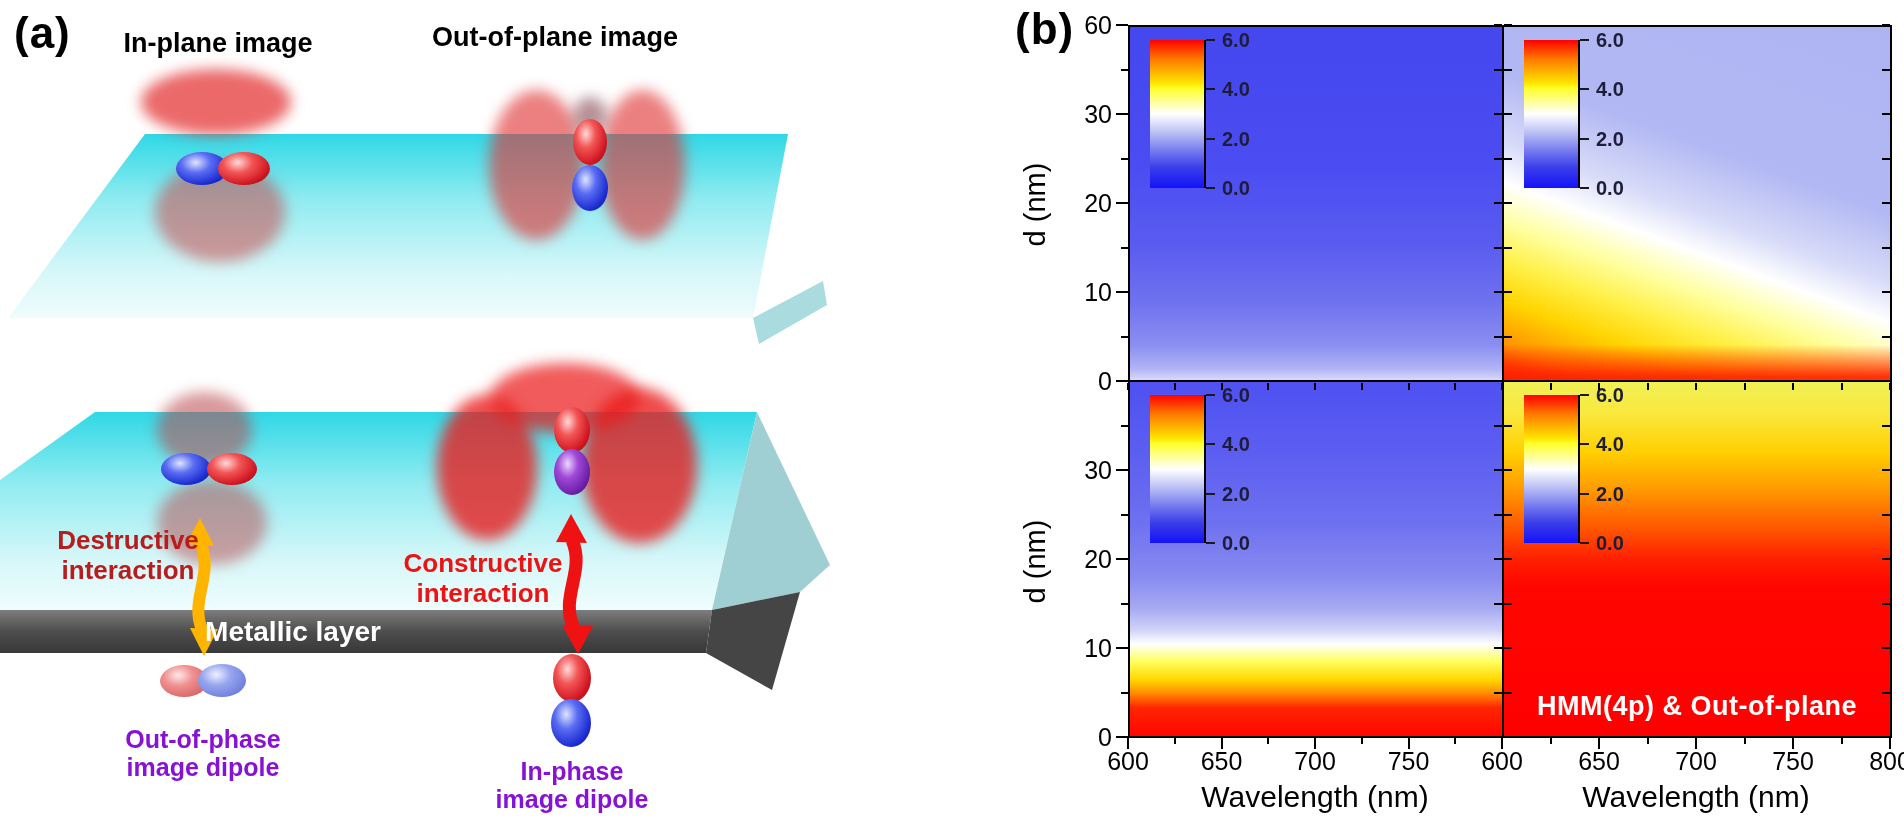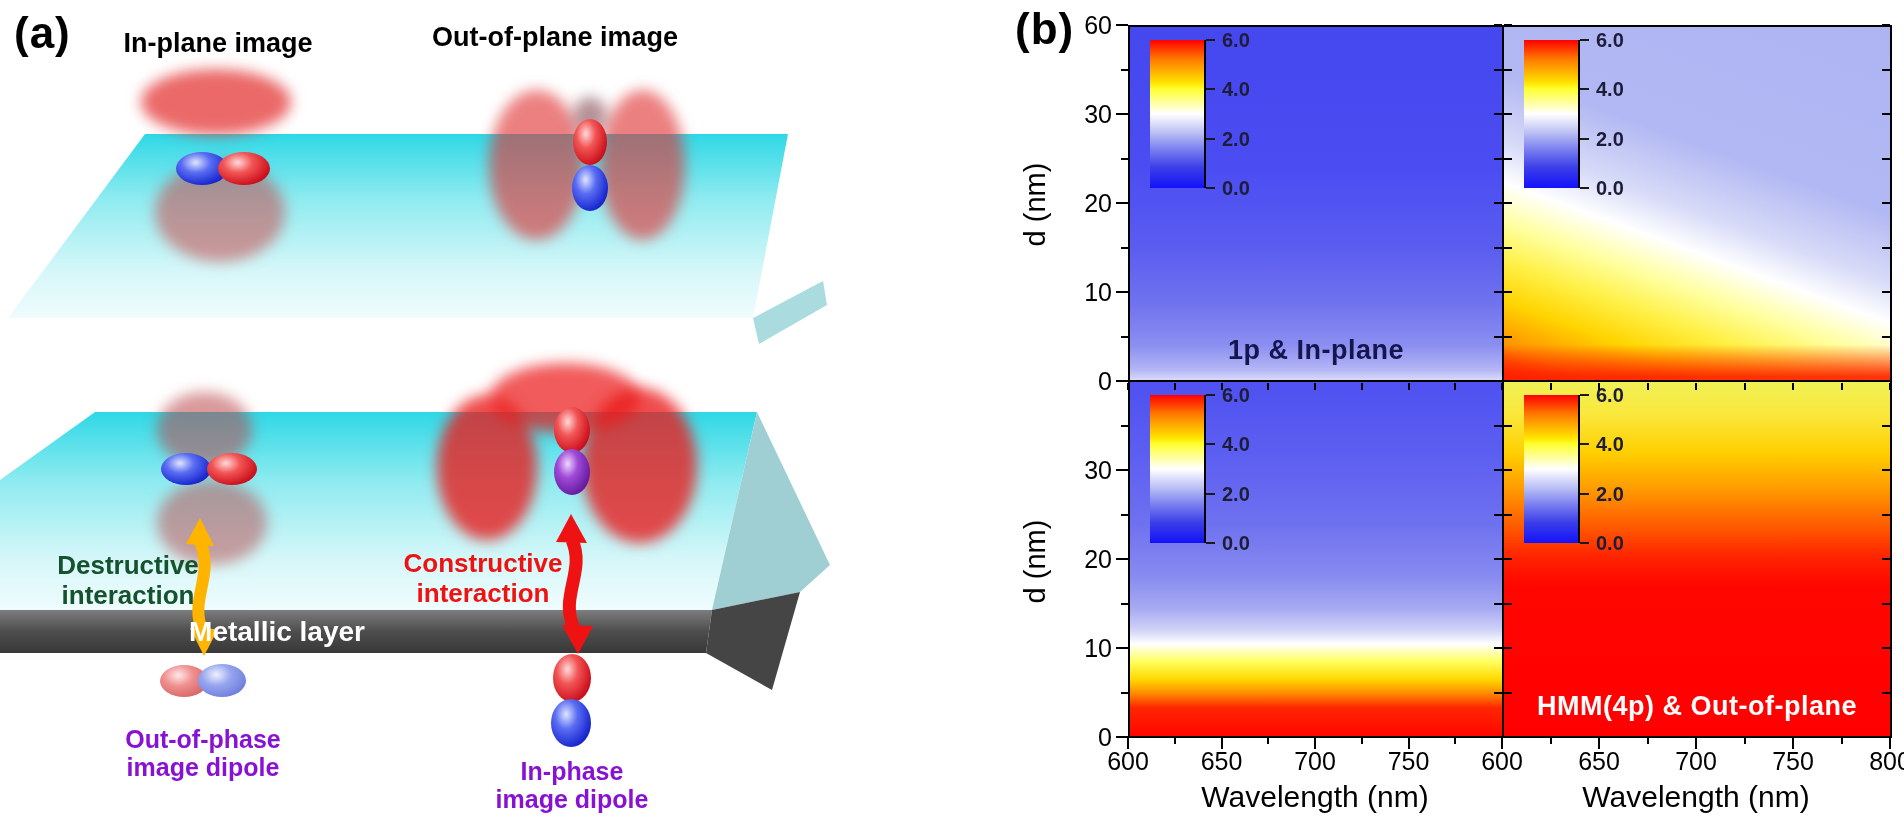--- a/index.html
+++ b/index.html
@@ -107,45 +107,44 @@
       <polygon points="200,518 214,546 186,544" fill="#ffb400"></polygon>
       <polygon points="204,656 190,628 218,629" fill="#ffb400"></polygon>
       <path d="M574,628 C559,597 586,571 572,540" stroke="#ee1212" stroke-width="13" fill="none"></path>
       <polygon points="571,514 587,543 556,542" fill="#ee1212"></polygon>
       <polygon points="578,654 562,625 593,626" fill="#ee1212"></polygon>
     </svg>
 
     <div class="abs fig-letter" style="left:14px;top:8px">(a)</div>
     <div class="abs dipole-title" style="left:68px;top:28px;width:300px">In-plane image</div>
     <div class="abs dipole-title" style="left:405px;top:22px;width:300px">Out-of-plane image</div>
-    <div class="abs two-line" style="left:28px;top:550px;width:200px;color:#14532d">
+    <div class="abs two-line" style="left:28px;top:525px;width:200px;color:#b91c1c">
       <span style="display:block">Destructive</span>
       <span style="display:block">interaction</span>
     </div>
     <div class="abs two-line" style="left:383px;top:548px;width:200px;color:#ee1313">
       <span style="display:block">Constructive</span>
       <span style="display:block">interaction</span>
     </div>
-    <div class="abs metal-text" style="left:152px;top:616px;width:250px">Metallic layer</div>
+    <div class="abs metal-text" style="left:168px;top:616px;width:250px">Metallic layer</div>
     <div class="abs two-line" style="left:103px;top:725px;width:200px;font-size:25px;line-height:28px;color:#8812d4">
       <span style="display:block">Out-of-phase</span>
       <span style="display:block">image dipole</span>
     </div>
     <div class="abs two-line" style="left:472px;top:757px;width:200px;font-size:25px;line-height:28px;color:#8812d4">
       <span style="display:block">In-phase</span>
       <span style="display:block">image dipole</span>
     </div>
   </div>
 
   <div id="panel-b">
     <div class="abs fig-letter" style="left:170px;top:4px">(b)</div>
 
     <div id="hm0" class="hm">
       <div class="cbar"></div>
-      <span class="hm-label" style="color: rgb(21, 21, 79);">1p &amp; In-plane</span>
     <span class="cbar-tick" style="left:76px;top:12px"></span>
         <span class="cbar-lab" style="left:92px;top:2px">6.0</span>
         <span class="cbar-tick" style="left:76px;top:61.333333333333336px"></span>
         <span class="cbar-lab" style="left:92px;top:51.333333333333336px">4.0</span>
         <span class="cbar-tick" style="left:76px;top:110.66666666666667px"></span>
         <span class="cbar-lab" style="left:92px;top:100.66666666666667px">2.0</span>
         <span class="cbar-tick" style="left:76px;top:160px"></span>
         <span class="cbar-lab" style="left:92px;top:150px">0.0</span>
       </div>
     <div id="hm1" class="hm">

